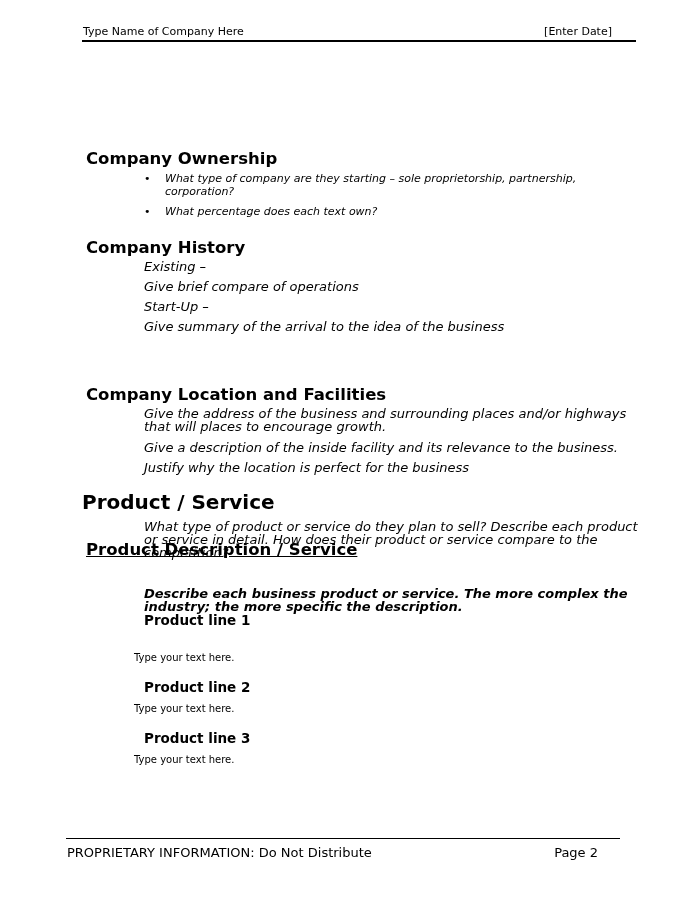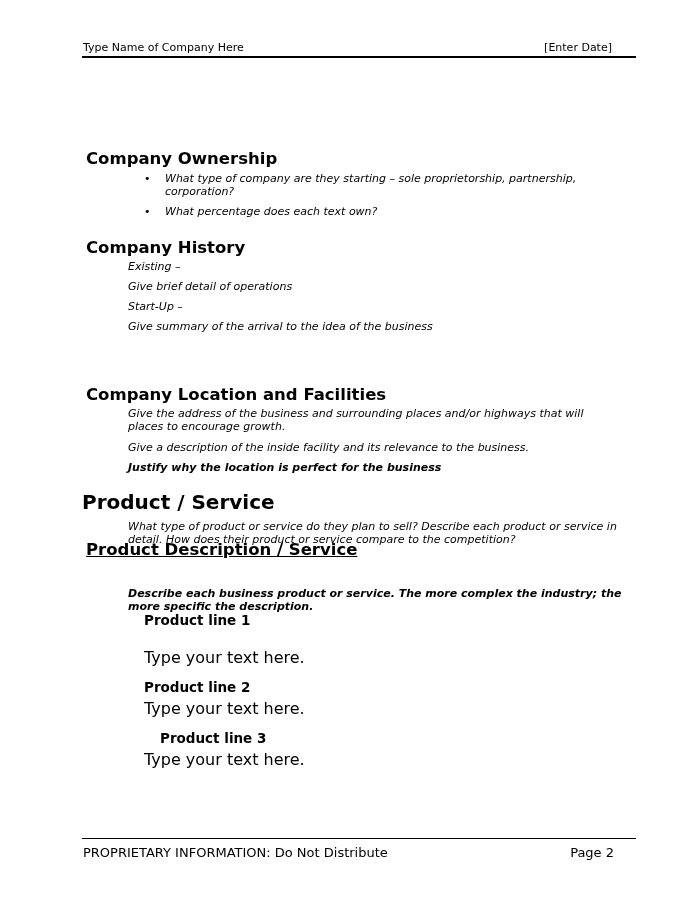--- a/index.html
+++ b/index.html
@@ -11,21 +11,21 @@
       width: 696px;
       height: 900px;
       position: relative;
       overflow: hidden;
       font-family: "DejaVu Sans", "Liberation Sans", sans-serif;
       color: #000000;
     }
     .page-header {
       position: absolute;
       left: 82px;
-      top: 40px;
+      top: 24px;
       width: 554px;
       height: 16px;
       border-bottom: 2px solid #000;
       font-size: 11px;
       line-height: 15px;
     }
     .page-header .company {
       position: absolute;
       left: 1px;
       top: 0;
@@ -54,24 +54,24 @@
       position: absolute;
       left: 0;
       margin: 0;
       font-size: 20px;
       font-weight: bold;
       line-height: 24px;
       white-space: nowrap;
     }
     .itext {
       position: absolute;
-      left: 46px;
+      left: 62px;
       width: 494px;
       margin: 0;
-      font-size: 11px;
+      font-size: 13px;
       font-style: italic;
       line-height: 13px;
     }
     .bullet-item {
       position: absolute;
       left: 62px;
       width: 494px;
       font-size: 11px;
       font-style: italic;
       line-height: 13px;
@@ -90,29 +90,29 @@
       position: absolute;
       left: 62px;
       margin: 0;
       font-size: 13.5px;
       font-weight: bold;
       line-height: 16px;
       white-space: nowrap;
     }
     .body-text {
       position: absolute;
-      left: 62px;
+      left: 52px;
       margin: 0;
-      font-size: 16px;
+      font-size: 10px;
       line-height: 14px;
       white-space: nowrap;
     }
     .page-footer {
       position: absolute;
-      left: 82px;
+      left: 66px;
       top: 838px;
       width: 554px;
       border-top: 1px solid #000;
       font-size: 13px;
       line-height: 12px;
     }
     .page-footer .left {
       position: absolute;
       left: 1px;
       top: 8px;
@@ -141,42 +141,42 @@
     <span class="bullet">•</span>
     <span class="btext">What type of company are they starting – sole proprietorship, partnership, corporation?</span>
   </div>
   <div class="bullet-item" style="top:205px;">
     <span class="bullet">•</span>
     <span class="btext">What percentage does each text own?</span>
   </div>
 
   <h2 class="section" style="top:234px;">Company History</h2>
   <p class="itext" style="top:260px;">Existing –</p>
-  <p class="itext" style="top:280px;">Give brief detail of operations</p>
+  <p class="itext" style="top:280px;">Give brief compare of operations</p>
   <p class="itext" style="top:300px;">Start-Up –</p>
   <p class="itext" style="top:320px;">Give summary of the arrival to the idea of the business</p>
 
   <h2 class="section" style="top:381px;">Company Location and Facilities</h2>
   <p class="itext" style="top:407px;">Give the address of the business and surrounding places and/or highways that will places to encourage growth.</p>
   <p class="itext" style="top:441px;">Give a description of the inside facility and its relevance to the business.</p>
-  <p class="itext" style="top:461px;font-weight:bold;">Justify why the location is perfect for the business</p>
+  <p class="itext" style="top:461px;">Justify why the location is perfect for the business</p>
 
   <h1 class="section-large" style="top:490px;text-align:right;">Product / Service</h1>
   <p class="itext" style="top:520px;">What type of product or service do they plan to sell?  Describe each product or service in detail.  How does their product or service compare to the competition?</p>
 
   <h2 class="section" style="top:536px;text-decoration:underline;">Product Description / Service</h2>
   <p class="itext" style="top:587px;font-weight:bold;">Describe each business product or service.  The more complex the industry; the more specific the description.</p>
 
   <h3 class="subsection" style="top:612px;">Product line 1</h3>
   <p class="body-text" style="top:651px;">Type your text here.</p>
 
   <h3 class="subsection" style="top:679px;">Product line 2</h3>
   <p class="body-text" style="top:702px;">Type your text here.</p>
 
-  <h3 class="subsection" style="top:730px;margin-left:16px;">Product line 3</h3>
+  <h3 class="subsection" style="top:730px;">Product line 3</h3>
   <p class="body-text" style="top:753px;">Type your text here.</p>
 
 </div>
 
 <div class="page-footer">
   <span class="left">PROPRIETARY INFORMATION: Do Not Distribute</span>
   <span class="right">Page 2</span>
 </div>
 
 </body></html>

